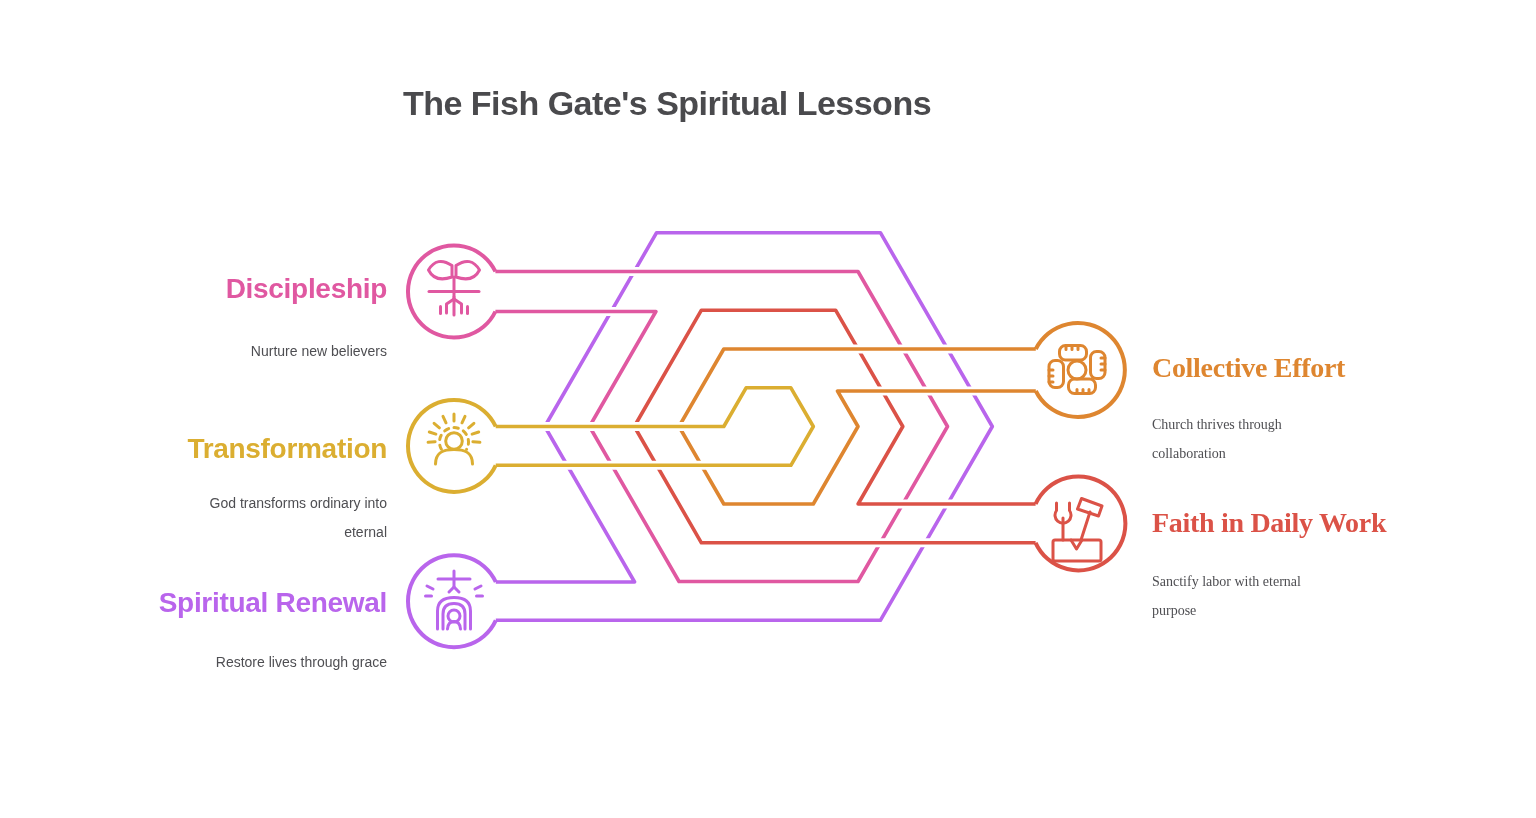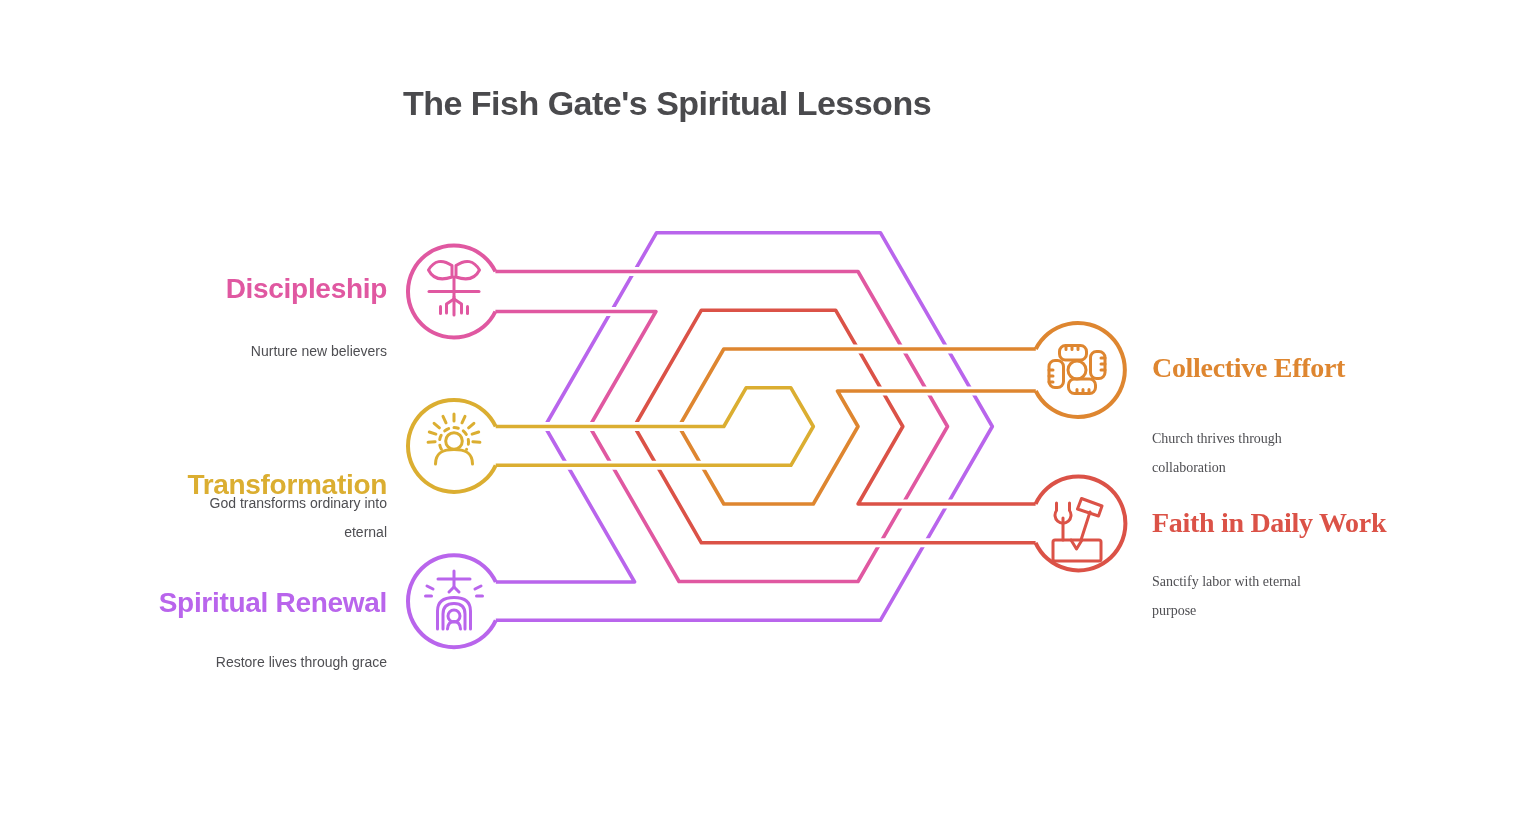--- a/index.html
+++ b/index.html
@@ -4,21 +4,21 @@
 <style>
   html,body{margin:0;padding:0;background:#fff;}
   body{width:1536px;height:818px;overflow:hidden;font-family:"Liberation Sans",sans-serif;position:relative;}
   .stage{position:absolute;left:0;top:0;width:1536px;height:818px;background:#fff;}
   .title{position:absolute;top:84px;left:0;width:1334px;text-align:center;font-size:34px;font-weight:bold;
          letter-spacing:-0.5px;color:var(--title_text);}
   .nlabel{position:absolute;font-size:28px;font-weight:bold;letter-spacing:-0.3px;white-space:nowrap;}
   .ndesc{position:absolute;font-size:14px;line-height:29px;color:var(--body_text);white-space:pre-line;}
   .r-align{right:1149px;text-align:right;}
   .l-align{left:1152px;text-align:left;font-family:Liberation Serif, serif;}
-  .c-pink{color:var(--pink);margin-left:20px;} .c-gold{color:var(--gold);margin-top:36px;} .c-purple{color:var(--purple);text-align:right;}
+  .c-pink{color:var(--pink);margin-left:20px;} .c-gold{color:var(--gold);} .c-purple{color:var(--purple);text-align:right;}
   .c-orange{color:var(--orange);} .c-red{color:var(--red);}
   svg.web{position:absolute;left:0;top:0;}
   .casing{fill:none;stroke:#fff;stroke-width:9;stroke-linejoin:round;}
   .ring{fill:none;stroke-width:3.6;stroke-linejoin:round;}
   .circ{fill:none;stroke-width:4;}
   .ic{fill:none;stroke-width:3;stroke-linecap:round;stroke-linejoin:round;}
   .s-pink{stroke:var(--pink);} .s-gold{stroke:var(--gold);} .s-purple{stroke:var(--purple);}
   .s-orange{stroke:var(--orange);} .s-red{stroke:var(--red);}
 </style>
 </head>
@@ -127,20 +127,20 @@
   <div class="ndesc r-align" style="top:337px">Nurture new believers</div>
 
   <div class="nlabel r-align c-gold" style="top:433px">Transformation</div>
   <div class="ndesc r-align" style="top:489px">God transforms ordinary into
 eternal</div>
 
   <div class="nlabel r-align c-purple" style="top:587px">Spiritual Renewal</div>
   <div class="ndesc r-align" style="top:648px">Restore lives through grace</div>
 
   <div class="nlabel l-align c-orange" style="top:352px">Collective Effort</div>
-  <div class="ndesc l-align" style="top:424px">Church thrives through
+  <div class="ndesc l-align" style="top:410px">Church thrives through
 collaboration</div>
 
   <div class="nlabel l-align c-red" style="top:507px">Faith in Daily Work</div>
   <div class="ndesc l-align" style="top:567px">Sanctify labor with eternal
 purpose</div>
 
 </div>
 
 </body></html>

